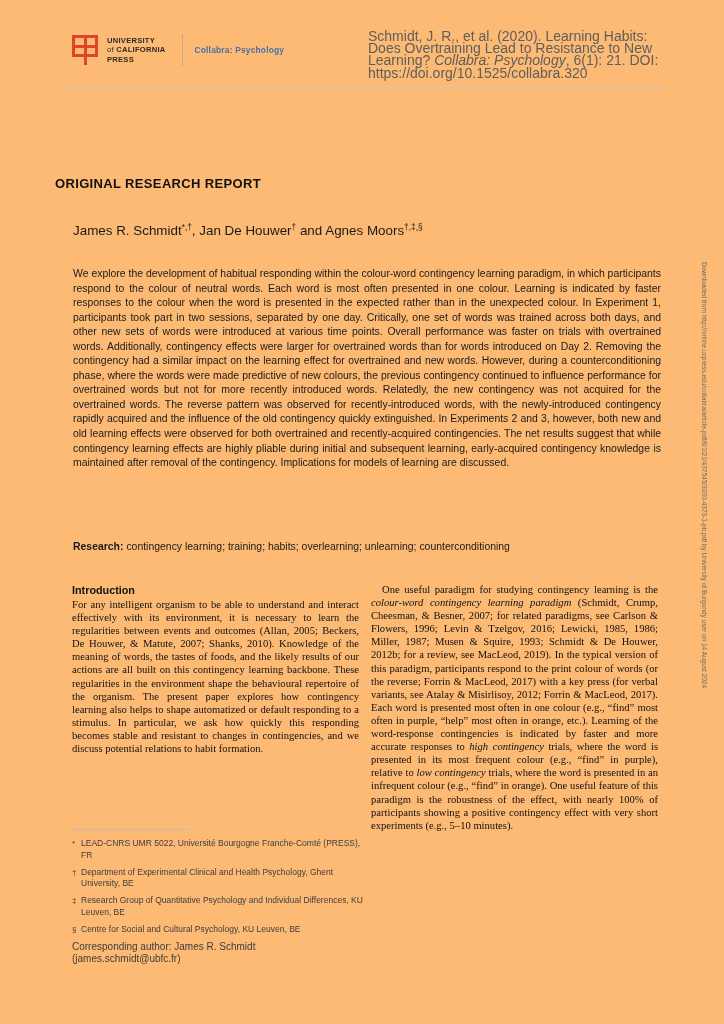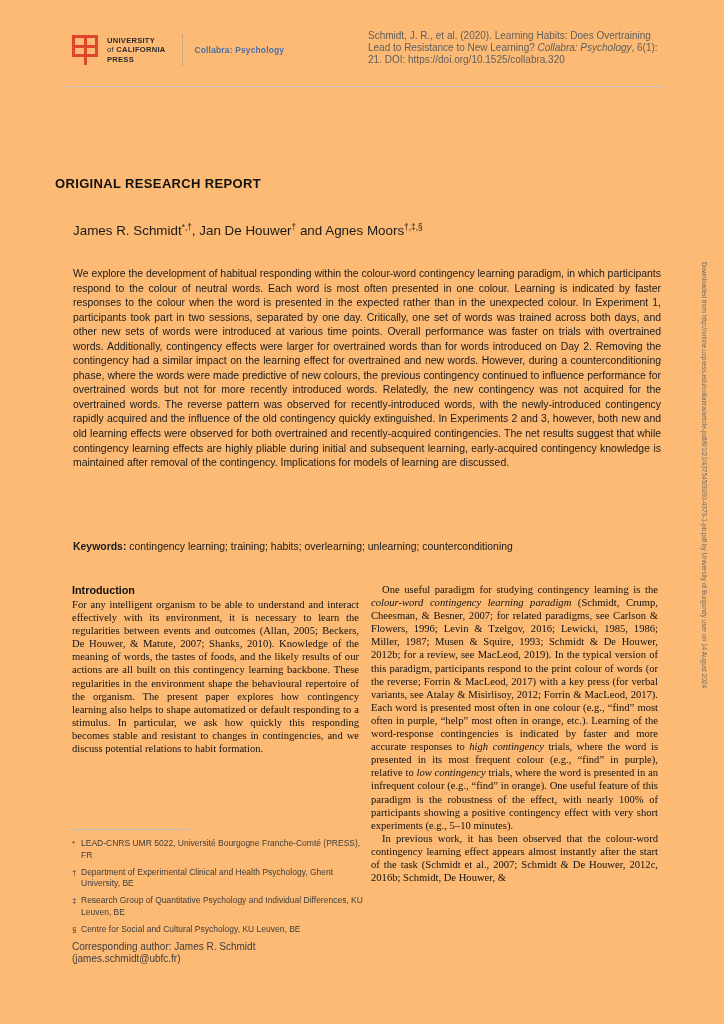--- a/index.html
+++ b/index.html
@@ -84,21 +84,21 @@
     color: #4a6fa8;
     letter-spacing: 0.2px;
     white-space: nowrap;
   }
 
   .citation {
     position: absolute;
     left: 368px;
     top: 30px;
     width: 300px;
-    font-size: 10px;
+    font-size: 14px;
     line-height: 12.2px;
     color: #5e5e5e;
   }
   .citation i { font-style: italic; }
 
   .rule-top {
     position: absolute;
     left: 66px;
     right: 58px;
     top: 86px;
@@ -276,31 +276,30 @@
   <div class="rule-top"></div>
 
   <div class="kicker">ORIGINAL RESEARCH REPORT</div>
   <div class="authors">
     James R. Schmidt<sup>*,†</sup>, Jan De Houwer<sup>†</sup> and Agnes Moors<sup>†,‡,§</sup>
   </div>
 
   <div class="abstract">We explore the development of habitual responding within the colour-word contingency learning paradigm, in which participants respond to the colour of neutral words. Each word is most often presented in one colour. Learning is indicated by faster responses to the colour when the word is presented in the expected rather than in the unexpected colour. In Experiment 1, participants took part in two sessions, separated by one day. Critically, one set of words was trained across both days, and other new sets of words were introduced at various time points. Overall performance was faster on trials with overtrained words. Additionally, contingency effects were larger for overtrained words than for words introduced on Day 2. Removing the contingency had a similar impact on the learning effect for overtrained and new words. However, during a counterconditioning phase, where the words were made predictive of new colours, the previous contingency continued to influence performance for overtrained words but not for more recently introduced words. Relatedly, the new contingency was not acquired for the overtrained words. The reverse pattern was observed for recently-introduced words, with the newly-introduced contingency rapidly acquired and the influence of the old contingency quickly extinguished. In Experiments 2 and 3, however, both new and old learning effects were observed for both overtrained and recently-acquired contingencies. The net results suggest that while contingency learning effects are highly pliable during initial and subsequent learning, early-acquired contingency knowledge is maintained after removal of the contingency. Implications for models of learning are discussed.</div>
 
   <div class="keywords">
-    <b>Keywords:</b><span> contingency learning; training; habits; overlearning; unlearning; counterconditioning</span>
+    <b>Research:</b><span> contingency learning; training; habits; overlearning; unlearning; counterconditioning</span>
   </div>
 
   <div class="col col-left">
     <div class="sec-head">Introduction</div>
     <p>For any intelligent organism to be able to understand and interact effectively with its environment, it is necessary to learn the regularities between events and outcomes (Allan, 2005; Beckers, De Houwer, &amp; Matute, 2007; Shanks, 2010). Knowledge of the meaning of words, the tastes of foods, and the likely results of our actions are all built on this contingency learning backbone. These regularities in the environment shape the behavioural repertoire of the organism. The present paper explores how contingency learning also helps to shape automatized or default responding to a stimulus. In particular, we ask how quickly this responding becomes stable and resistant to changes in contingencies, and we discuss potential relations to habit formation.</p>
   </div>
 
   <div class="col col-right">
     <p class="indent"><span>One useful paradigm for studying contingency learning is the </span><em>colour-word contingency learning paradigm</em><span> (Schmidt, Crump, Cheesman, &amp; Besner, 2007; for related paradigms, see Carlson &amp; Flowers, 1996; Levin &amp; Tzelgov, 2016; Lewicki, 1985, 1986; Miller, 1987; Musen &amp; Squire, 1993; Schmidt &amp; De Houwer, 2012b; for a review, see MacLeod, 2019). In the typical version of this paradigm, participants respond to the print colour of words (or the reverse; Forrin &amp; MacLeod, 2017) with a key press (for verbal variants, see Atalay &amp; Misirlisoy, 2012; Forrin &amp; MacLeod, 2017). Each word is presented most often in one colour (e.g., “find” most often in purple, “help” most often in orange, etc.). Learning of the word-response contingencies is indicated by faster and more accurate responses to </span><em>high contingency</em><span> trials, where the word is presented in its most frequent colour (e.g., “find” in purple), relative to </span><em>low contingency</em><span> trials, where the word is presented in an infrequent colour (e.g., “find” in orange). One useful feature of this paradigm is the robustness of the effect, with nearly 100% of participants showing a positive contingency effect with very short experiments (e.g., 5–10 minutes).</span></p>
-    <p class="indent">In previous work, it has been observed that the colour-word contingency learning effect appears almost instantly after the start of the task (Schmidt et al., 2007; Schmidt &amp; De Houwer, 2012c, 2016b; Schmidt, De Houwer, &amp;</p>
   </div>
 
   <div class="fn-rule"></div>
   <div class="footnotes">
     <div class="fn">
       <span class="mk">*</span>
       <span class="tx">LEAD-CNRS UMR 5022, Université Bourgogne Franche-Comté (PRESS), FR</span>
     </div>
     <div class="fn">
       <span class="mk">†</span>

